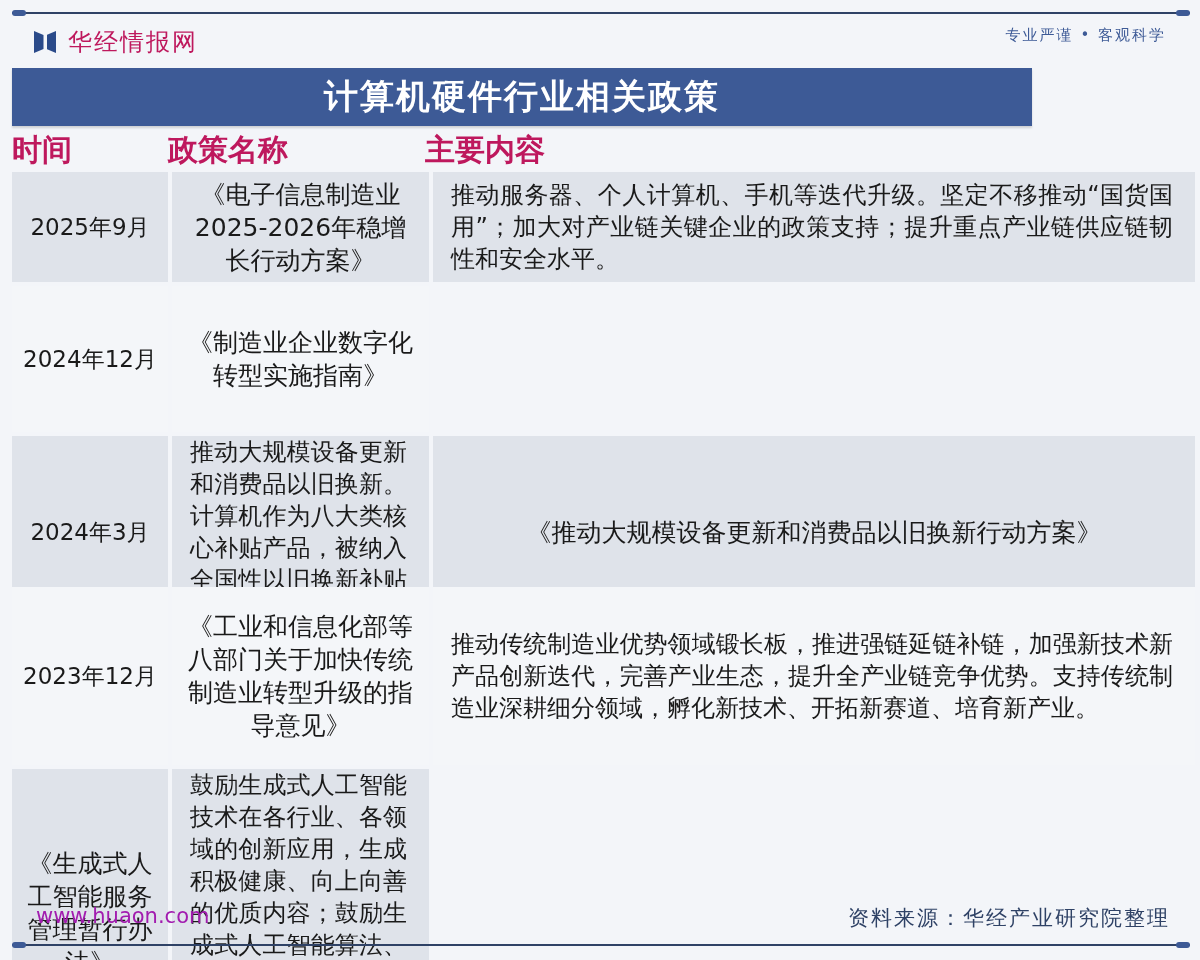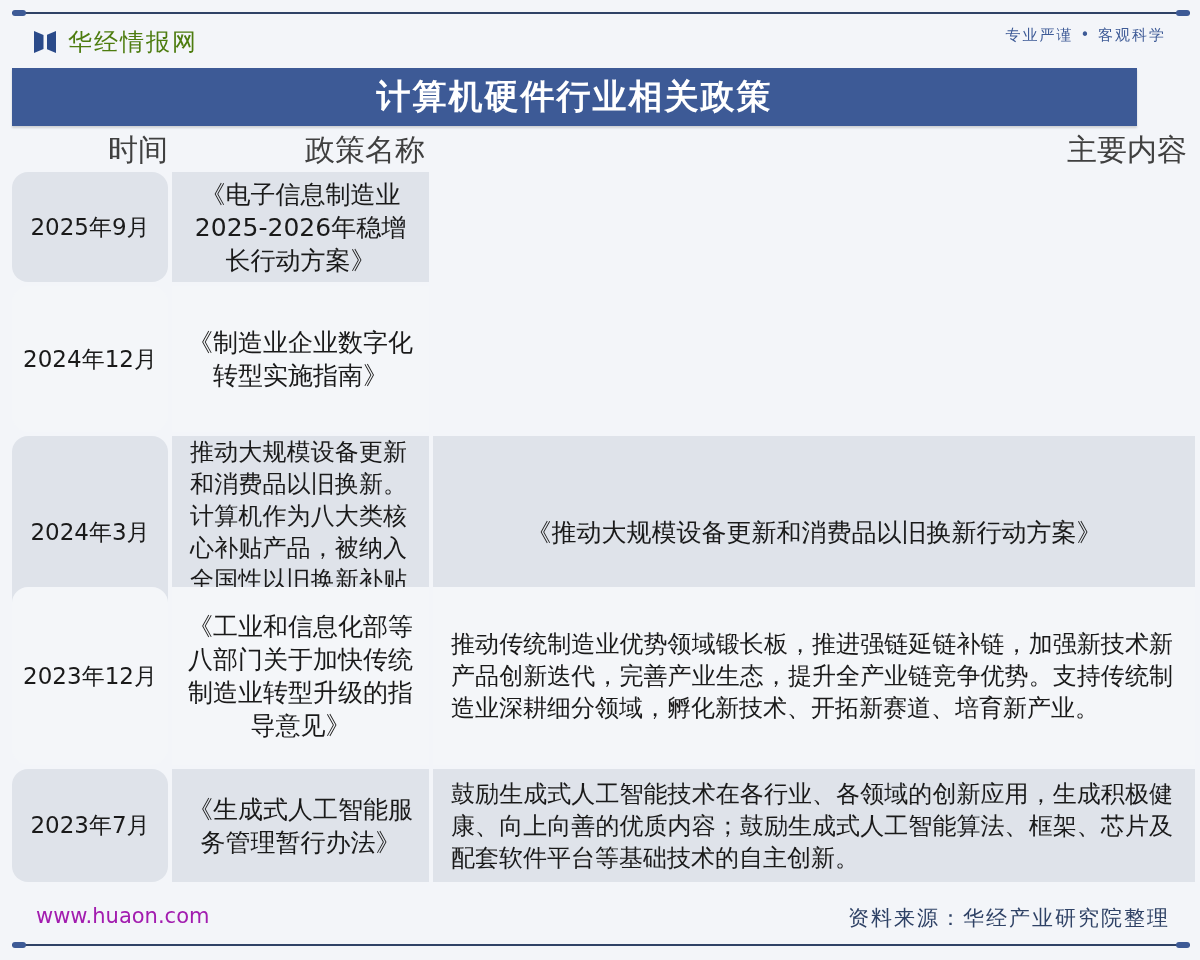--- a/index.html
+++ b/index.html
@@ -12,39 +12,39 @@
     .rule { position: absolute; left: 12px; right: 10px; height: 2px; background: #2f4266; }
     .rule .cap { position: absolute; top: -2px; width: 14px; height: 6px; border-radius: 3px; background: #3d5a96; }
     .rule .cap.l { left: 0; } .rule .cap.r { right: 0; }
     .rule.top { top: 12px; } .rule.bottom { top: 944px; }
 
     .brand { position: absolute; top: 26px; left: 34px; display: flex; align-items: center; gap: 12px; }
     .logo { width: 22px; height: 22px; display: flex; gap: 3px; align-items: stretch; }
     .logo .b { flex: 1; background: #2a4a8a; }
     .logo .b.l { clip-path: polygon(0 0, 100% 18%, 100% 82%, 0 100%); }
     .logo .b.r { clip-path: polygon(0 18%, 100% 0, 100% 100%, 0 82%); }
-    .brand-name { font-size: 24px; color: #4d7c0f; letter-spacing: 2px; }
+    .brand-name { font-size: 24px; color: #be185d; letter-spacing: 2px; }
     .slogan { position: absolute; top: 26px; right: 34px; font-size: 15px; color: #3d5a96; letter-spacing: 2px; }
 
     .title-bar {
-      position: absolute; top: 68px; left: 12px; width: 1125px; height: 58px;
+      position: absolute; top: 68px; left: 12px; width: 1020px; height: 58px;
       background: #3d5a96; display: flex; align-items: center; justify-content: center;
       color: #ffffff; font-size: 34px; font-weight: bold; letter-spacing: 2px;
       box-shadow: 0 2px 2px rgba(0,0,0,0.15);
     }
 
     .table { position: absolute; top: 128px; left: 12px; width: 1175px; }
     .hdr { display: grid; grid-template-columns: 156px 257px 762px; height: 44px; align-items: center; }
-    .hdr div { text-align: right; font-size: 30px; font-weight: normal; color: #404040; }
+    .hdr div { text-align: left; font-size: 30px; font-weight: bold; color: #be185d; }
 
     .row { display: grid; grid-template-columns: 156px 257px 762px; column-gap: 4px; margin-bottom: 4px; }
     .row .cell { display: flex; align-items: center; }
     .row.shade .cell { background: #dfe3ea; }
     .row.plain .cell { background: #f4f6f9; }
-    .c-date { justify-content: center; font-size: 23px; border-radius: 16px; }
+    .c-date { justify-content: center; font-size: 23px; }
     .c-name { justify-content: center; text-align: center; font-size: 25px; line-height: 33px; padding: 0 15px; }
     .c-content { font-size: 24px; line-height: 32px; padding: 0 22px 0 18px; text-align: justify; }
 
     .footer-left { position: absolute; top: 904px; left: 36px; font-size: 21px; color: #a21caf; }
     .footer-right { position: absolute; top: 904px; right: 30px; font-size: 21px; color: #2f4266; letter-spacing: 2px; font-family: Liberation Serif, serif; }
   </style>
 </head>
 <body>
 
 <div class="rule top">
@@ -66,41 +66,41 @@
 <div class="table">
   <div class="hdr">
     <div>时间</div>
     <div>政策名称</div>
     <div>主要内容</div>
   </div>
 
   <div class="row shade" style="height:110px">
     <div class="cell c-date">2025年9月</div>
     <div class="cell c-name">《电子信息制造业2025-2026年稳增长行动方案》</div>
+    <div class="cell c-content">推动服务器、个人计算机、手机等迭代升级。坚定不移推动“国货国用”；加大对产业链关键企业的政策支持；提升重点产业链供应链韧性和安全水平。</div>
   </div>
 
   <div class="row plain" style="height:146px">
     <div class="cell c-date">2024年12月</div>
     <div class="cell c-name">《制造业企业数字化转型实施指南》</div>
   </div>
 
   <div class="row shade" style="height:147px">
     <div class="cell c-date">2024年3月</div>
     <div class="cell c-content">推动大规模设备更新和消费品以旧换新。计算机作为八大类核心补贴产品，被纳入全国性以旧换新补贴范围。</div>
     <div class="cell c-name">《推动大规模设备更新和消费品以旧换新行动方案》</div>
   </div>
 
   <div class="row plain" style="height:178px">
     <div class="cell c-date">2023年12月</div>
     <div class="cell c-name">《工业和信息化部等八部门关于加快传统制造业转型升级的指导意见》</div>
     <div class="cell c-content">推动传统制造业优势领域锻长板，推进强链延链补链，加强新技术新产品创新迭代，完善产业生态，提升全产业链竞争优势。支持传统制造业深耕细分领域，孵化新技术、开拓新赛道、培育新产业。</div>
   </div>
 
   <div class="row shade" style="height:113px">
-    <div class="cell c-date">2023年7月</div>
     <div class="cell c-name">《生成式人工智能服务管理暂行办法》</div>
     <div class="cell c-content">鼓励生成式人工智能技术在各行业、各领域的创新应用，生成积极健康、向上向善的优质内容；鼓励生成式人工智能算法、框架、芯片及配套软件平台等基础技术的自主创新。</div>
   </div>
 </div>
 
 <div class="footer-left">www.huaon.com</div>
 <div class="footer-right">资料来源：华经产业研究院整理</div>
 
 <div class="rule bottom">
   <span class="cap l"></span>

